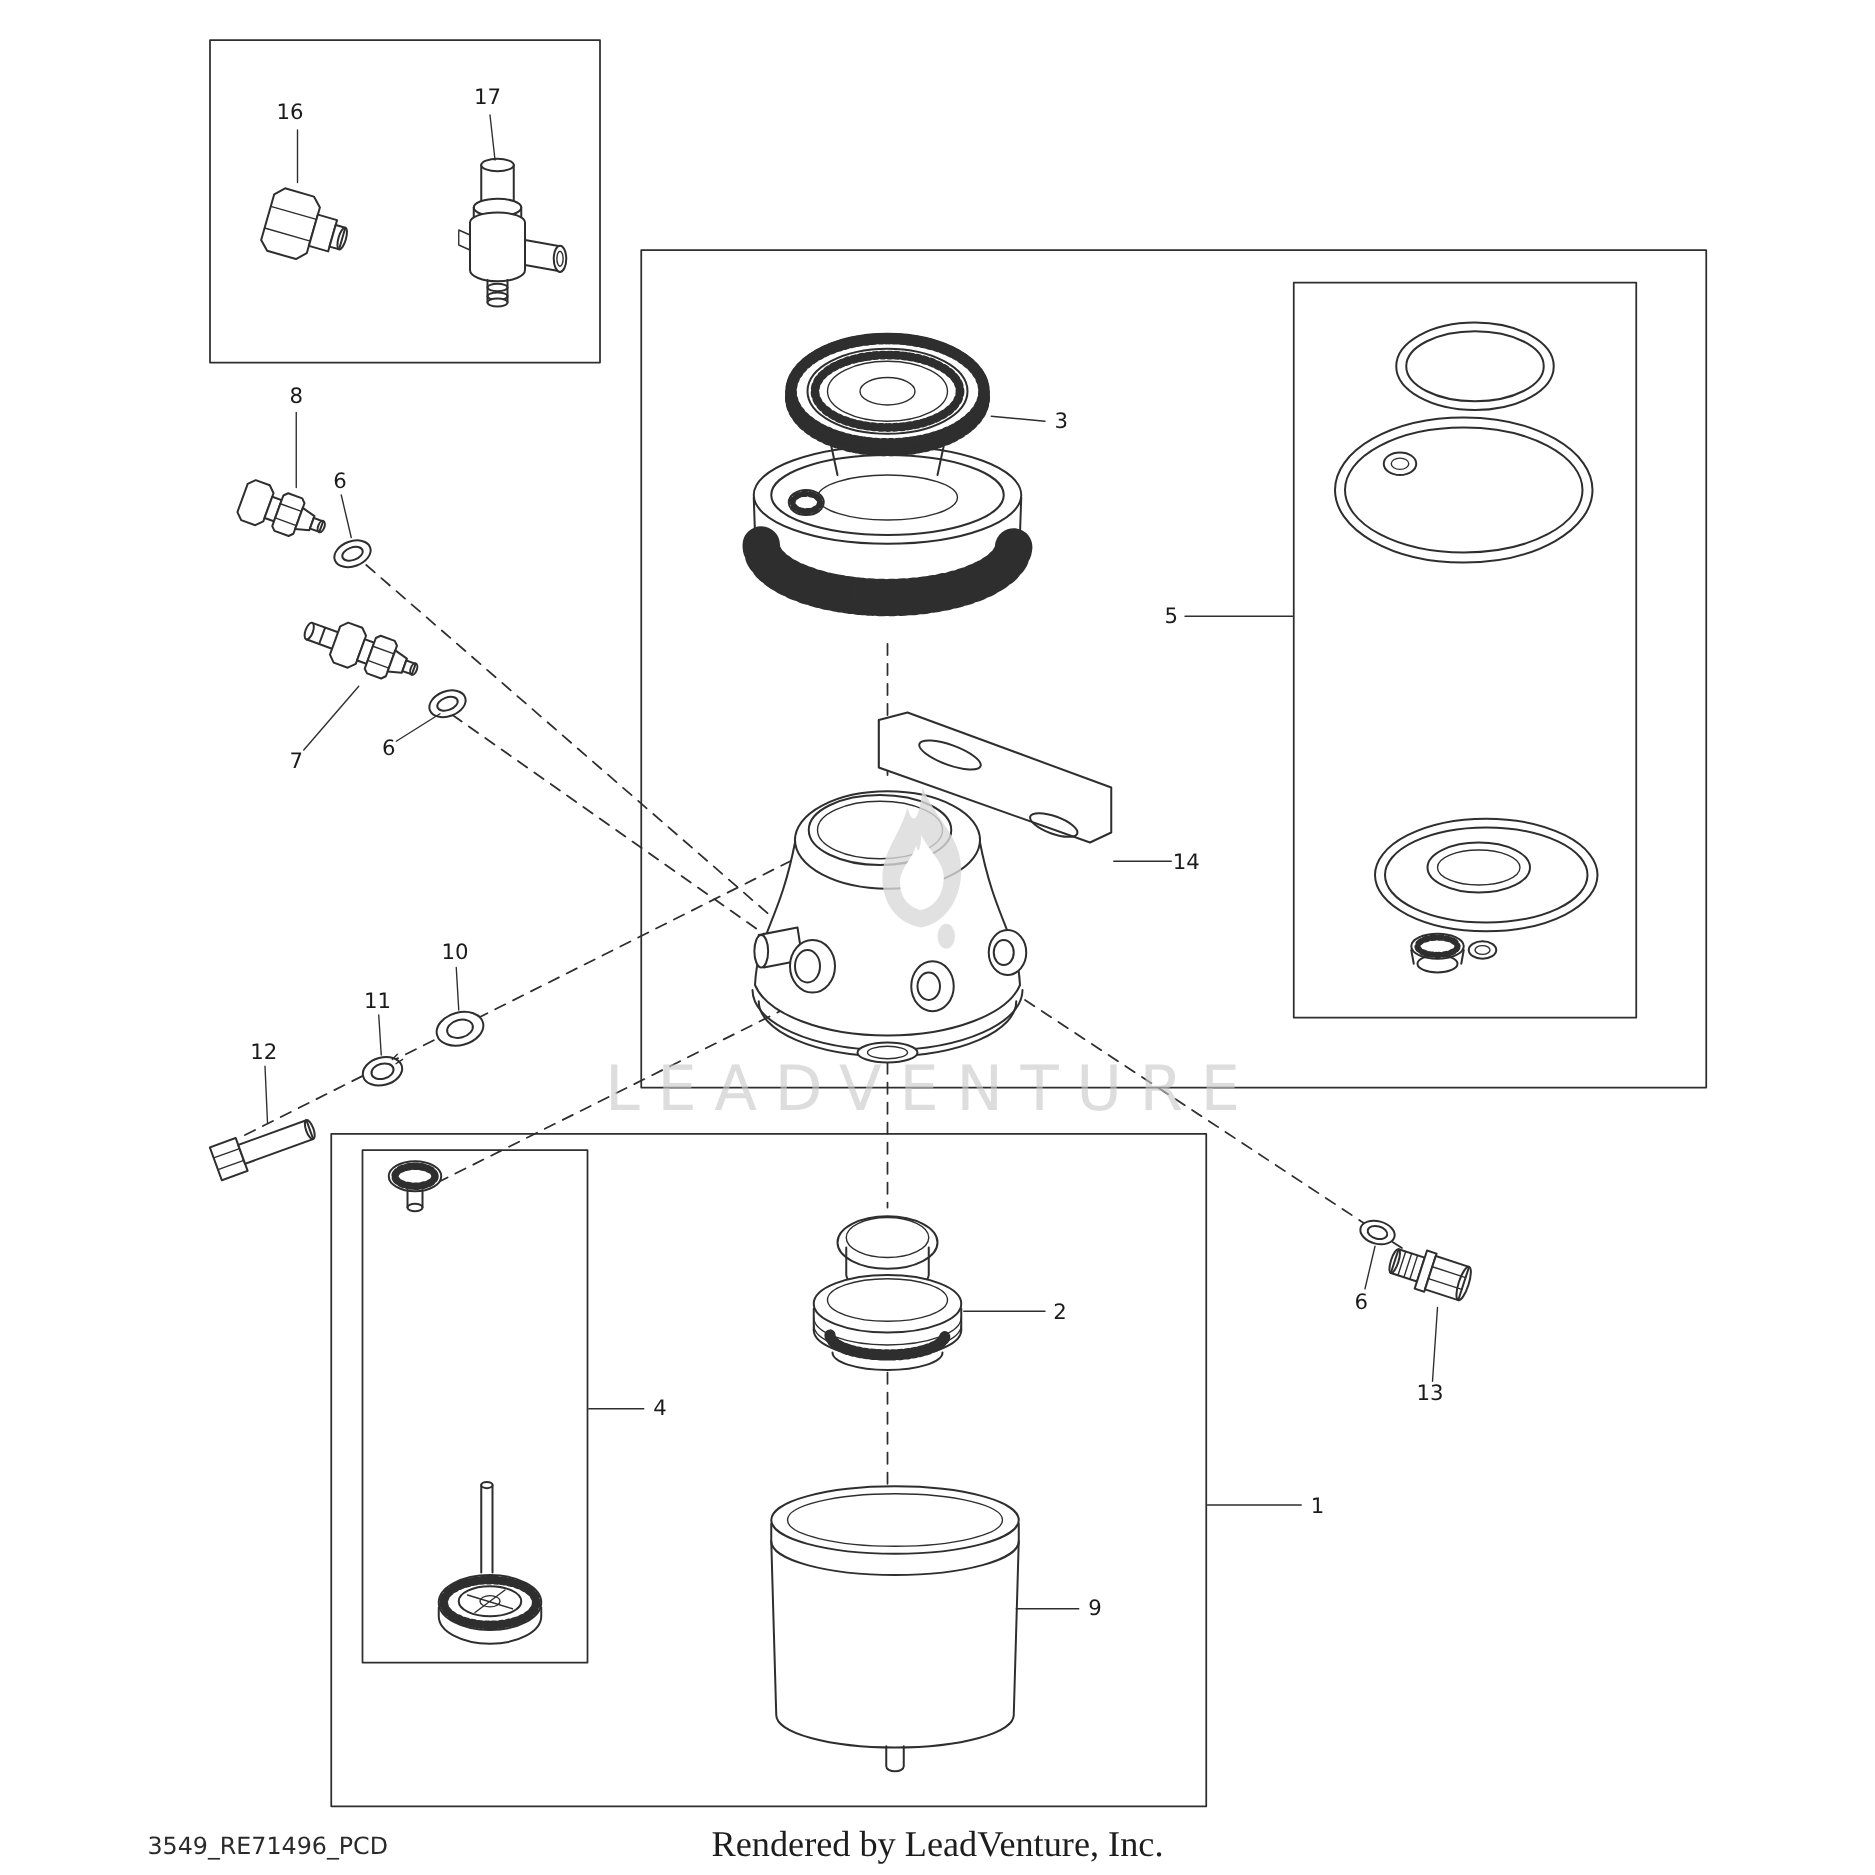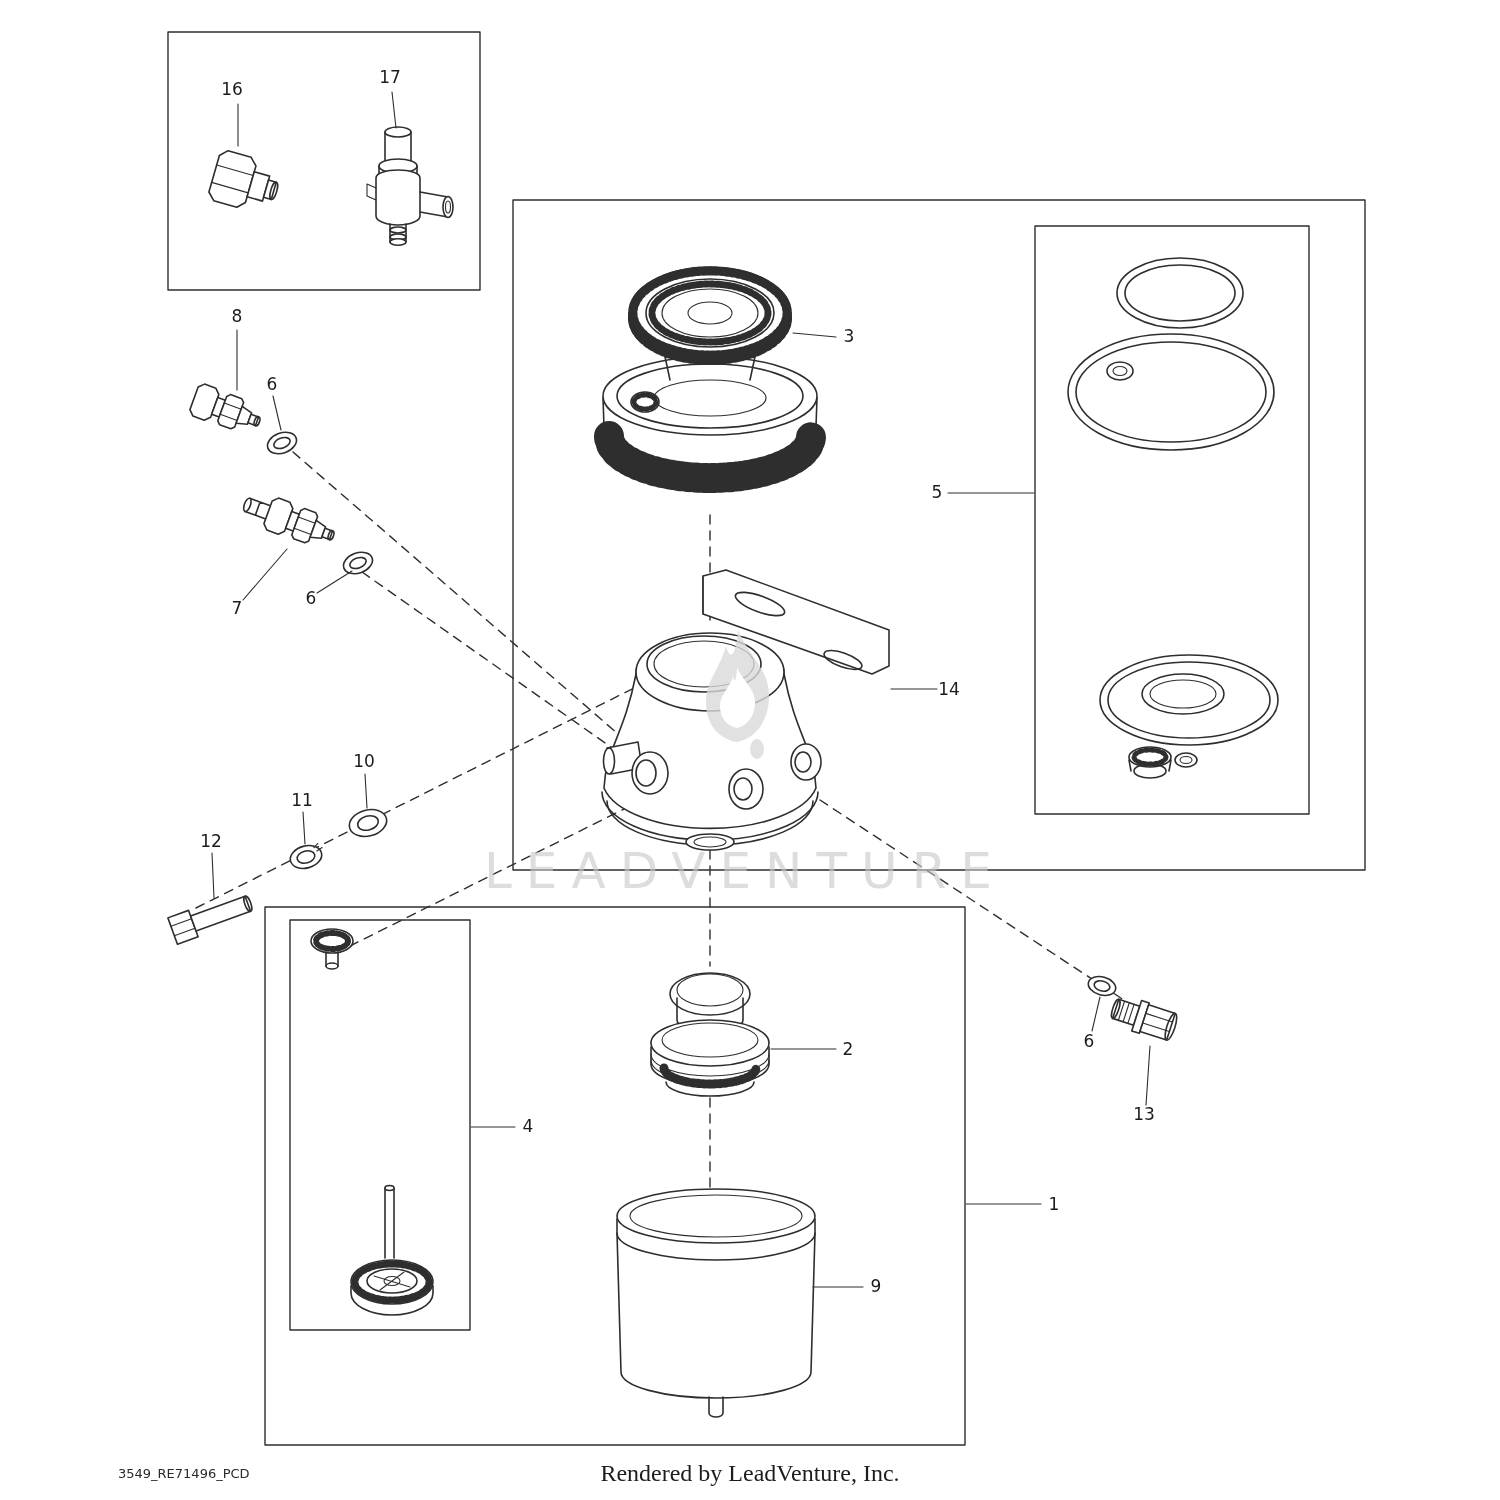--- a/index.html
+++ b/index.html
@@ -23,26 +23,26 @@
   #art .thr{ stroke-dasharray:2.5 3; }
   #art .ghost{ fill:#d9d9d9; stroke:none; opacity:.8; }
   #art .ghostw{ fill:#fff; stroke:none; }
   #art text{ stroke:none; fill:#1b1b1b; }
   #art text.callout{ font:17px "DejaVu Sans", sans-serif; text-anchor:middle; }
   #art text.wm{
     font-family:"DejaVu Sans", sans-serif; font-size:50px; letter-spacing:14px;
     fill:var(--wm); opacity:.62; text-anchor:middle; font-weight:500;
   }
   .footer-code{
-    position:absolute; left:118px; top:1466px; font-size:13px; color:#2a2a2a;
+    position:absolute; left:118px; top:1466px; font-size:19px; color:#2a2a2a;
     font-family:"DejaVu Sans", sans-serif;
   }
   .footer-credit{
     position:absolute; left:0; top:1460px; width:100%; text-align:center;
-    font-size:24px; color:#1d1d1d; font-family:"Liberation Serif", serif;
+    font-size:29px; color:#1d1d1d; font-family:"Liberation Serif", serif;
   }
 </style>
 </head>
 <body>
 
 <svg id="art" width="1500" height="1500" viewBox="0 0 1500 1500">
 
   <g>
     <rect class="box" x="168" y="32" width="312" height="258"></rect>
     <rect class="box" x="513" y="200" width="852" height="670"></rect>

